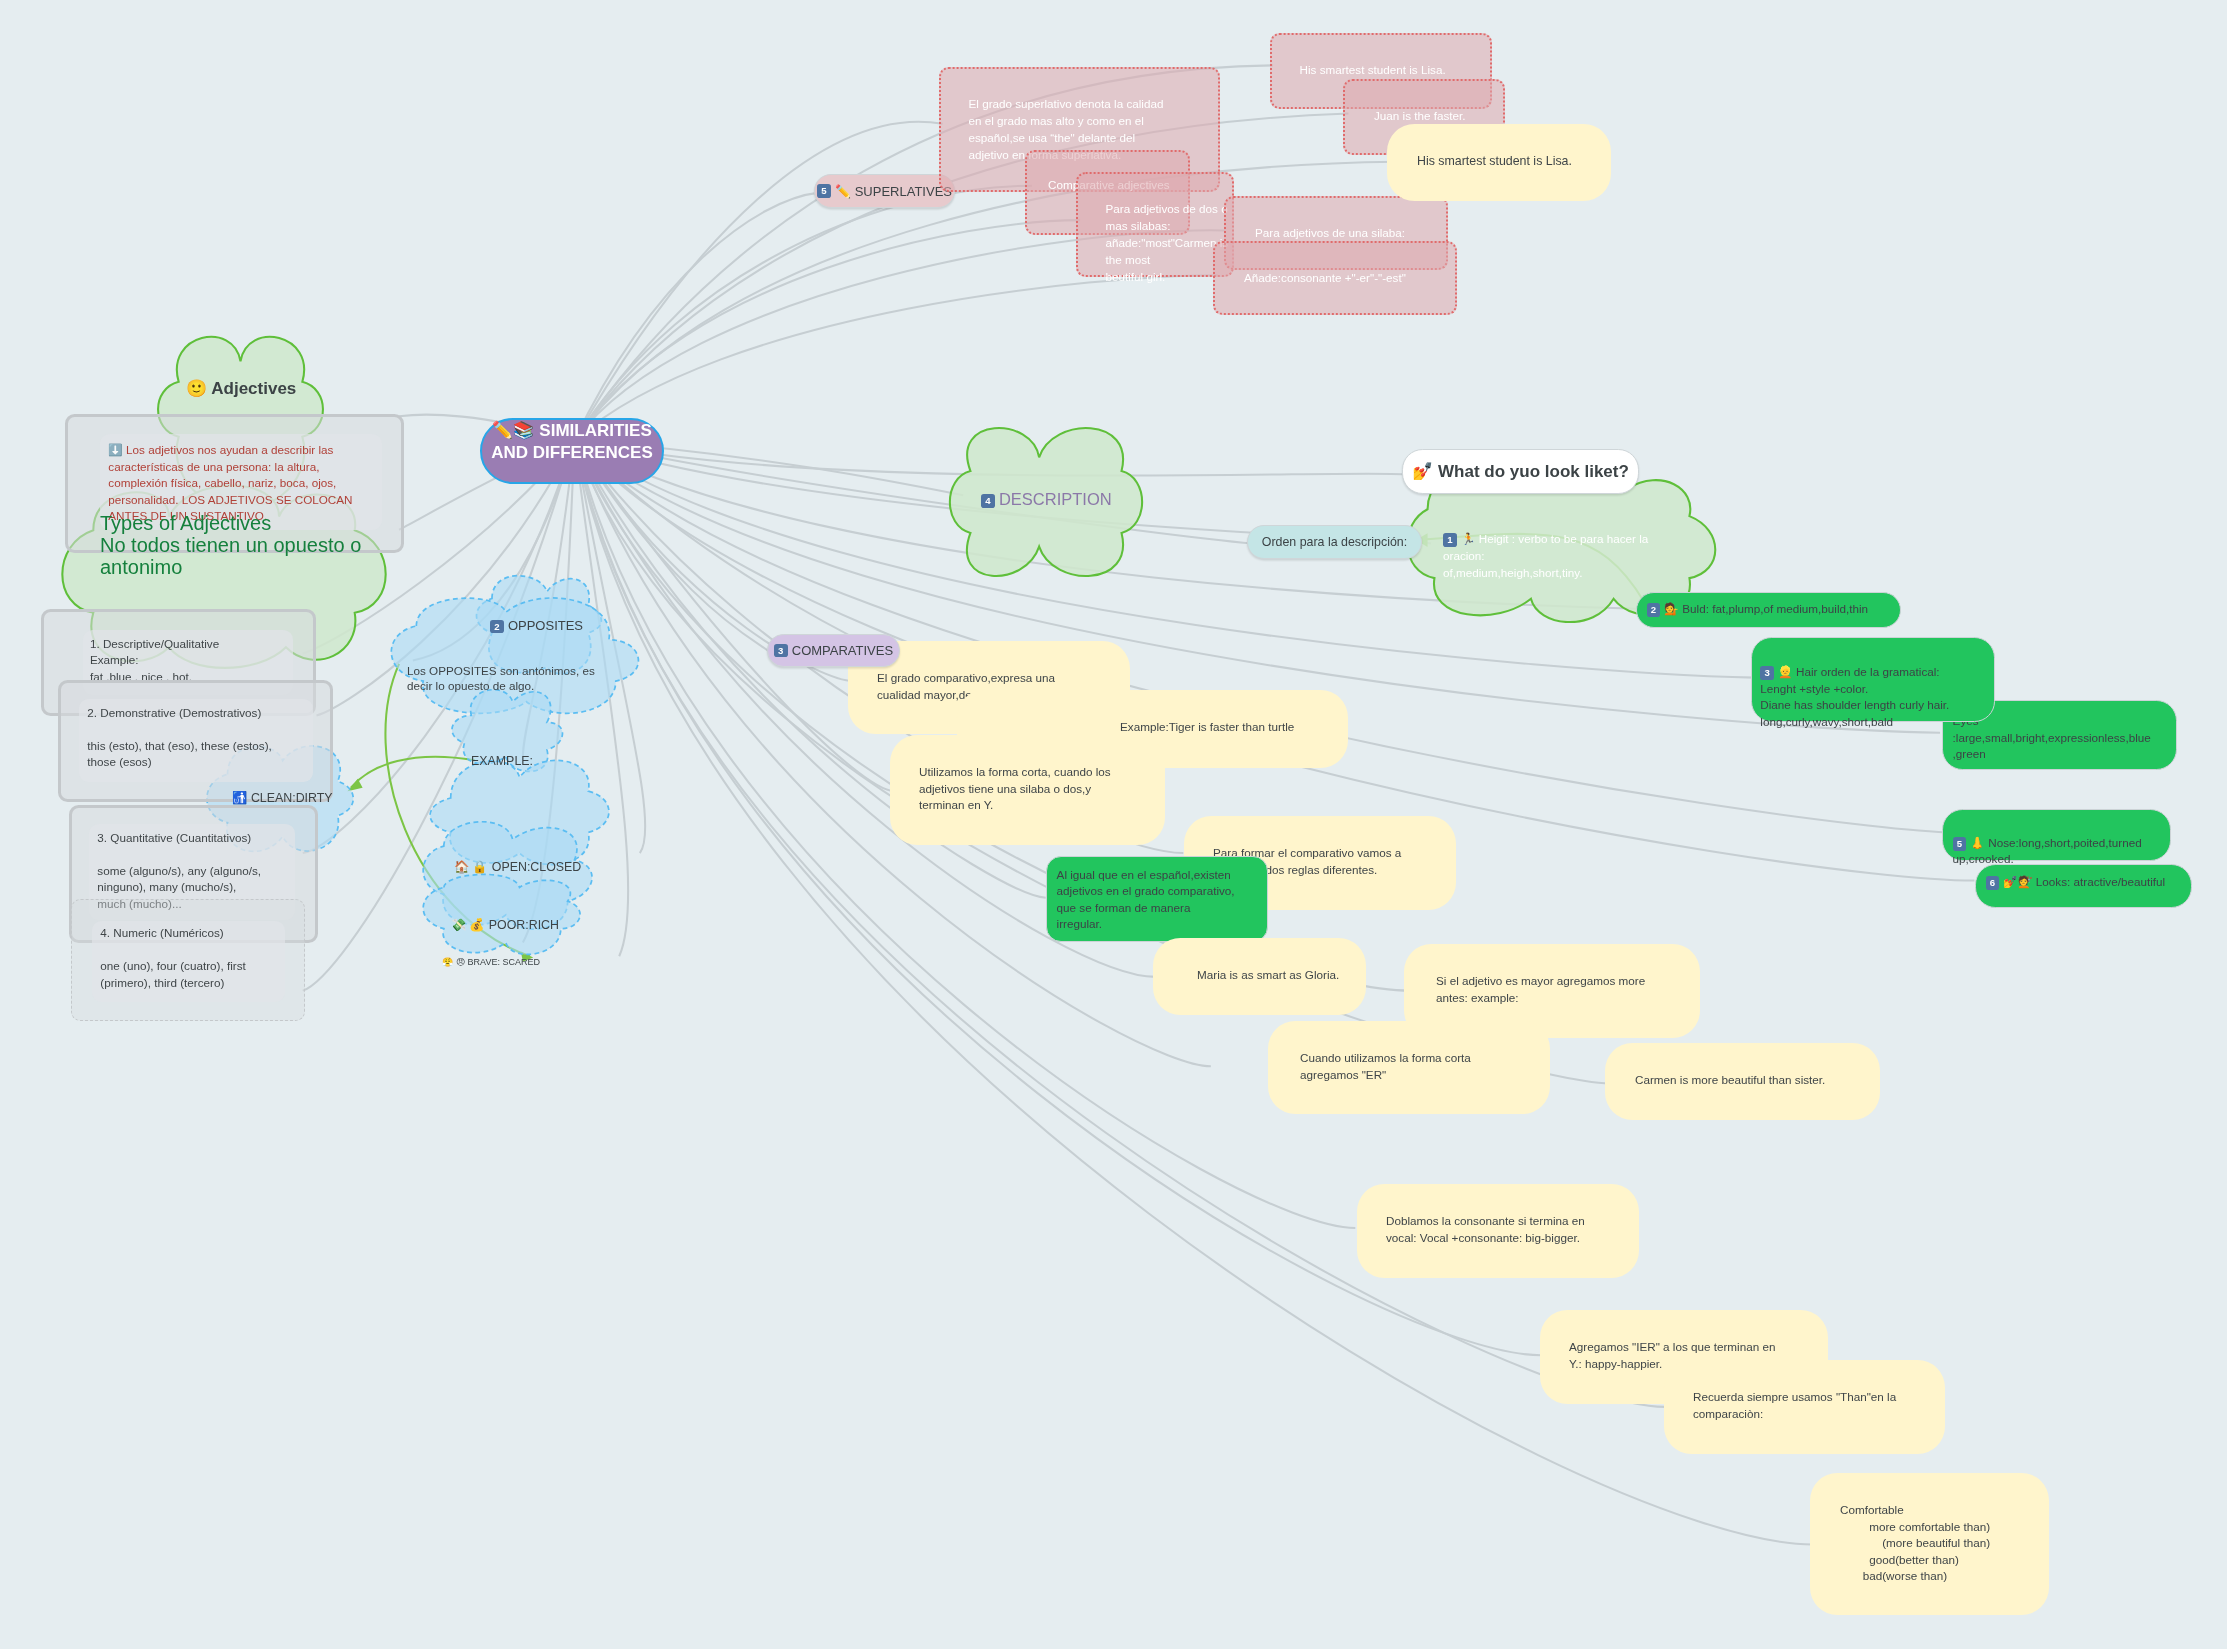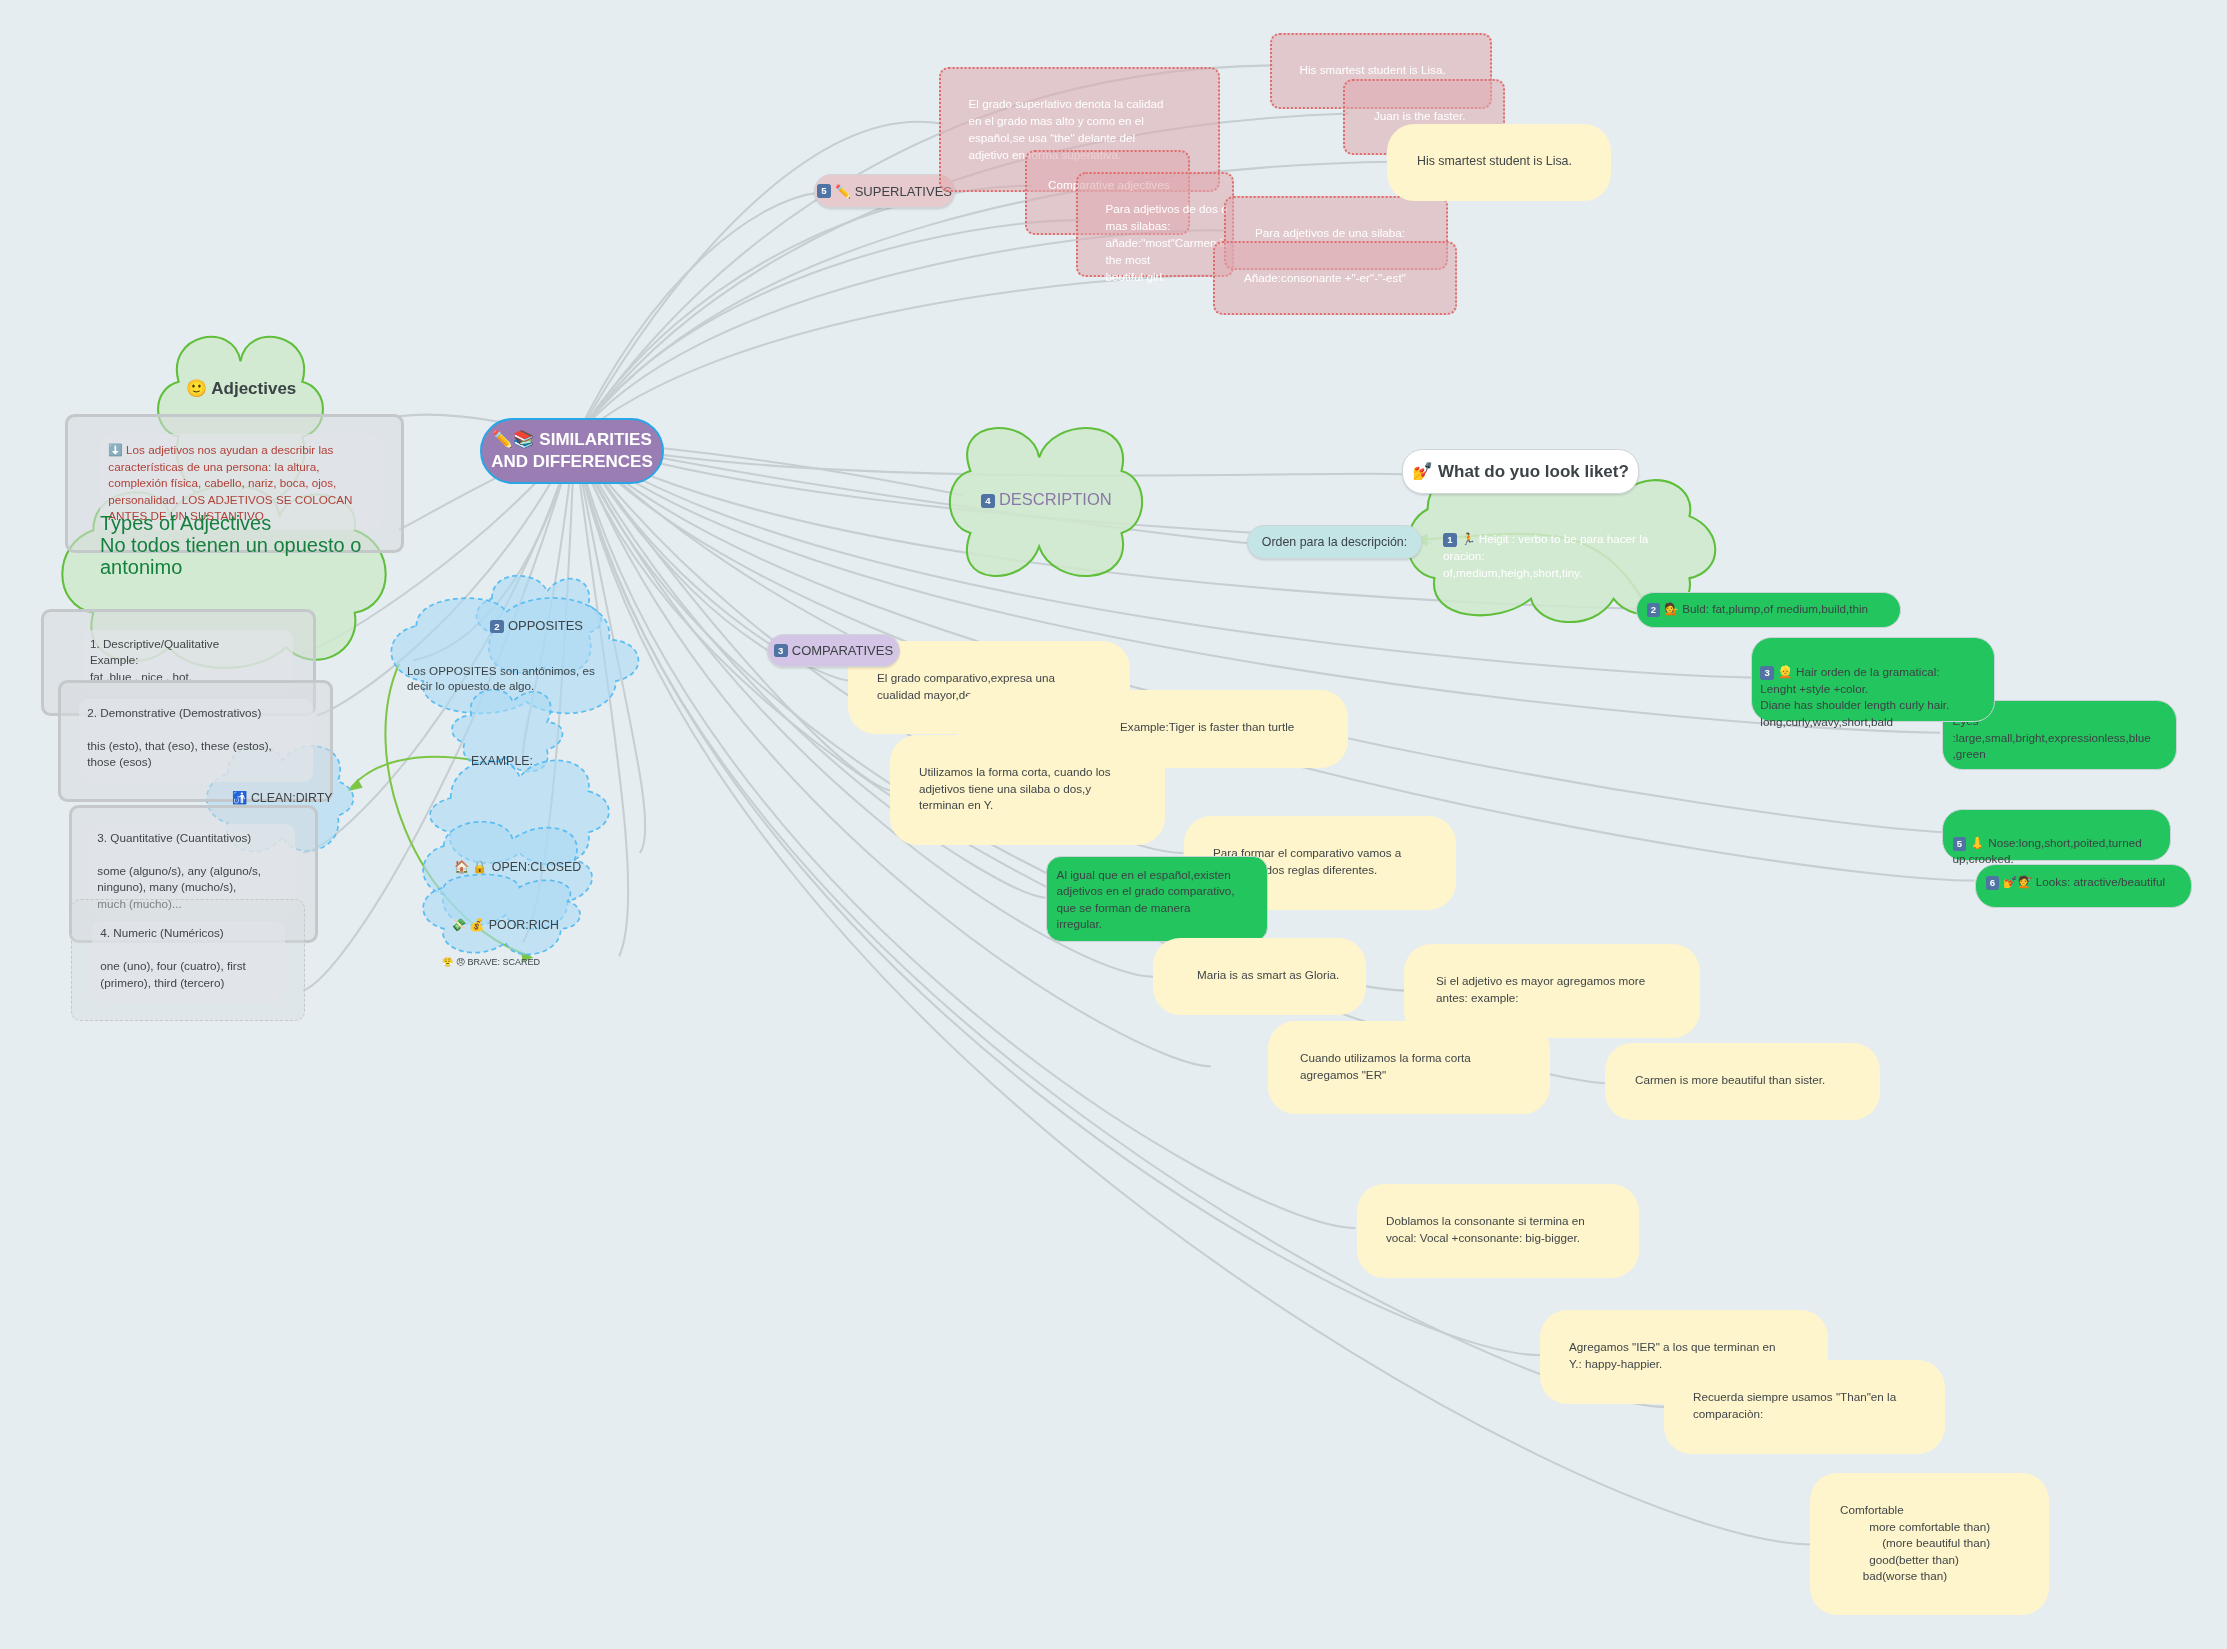--- a/index.html
+++ b/index.html
@@ -1,21 +1,21 @@
 <!DOCTYPE html>
 <html style="font-size:11px"><head>
 <meta charset="utf-8">
 <style>
   html,body{margin:0;padding:0;}
   body{width:2227px;height:1649px;background:#e5edf0;position:relative;overflow:hidden;font-family:"Liberation Sans","DejaVu Sans",sans-serif;color:#3c4346;}
   .abs{position:absolute;box-sizing:border-box;}
   svg.lines{position:absolute;left:0;top:0;}
   .text{white-space:pre-line;}
   
-  .central{background:#9a7db3;border:2.8px solid #27a6e8;border-radius:33px;color:#fff;font-weight:bold;font-size:17px;text-align:center;display:flex;align-items:center;justify-content:center;line-height:22px;}
+  .central{background:#9a7db3;border:2.8px solid #27a6e8;border-radius:33px;color:#fff;font-weight:bold;font-size:17px;text-align:center;display:flex;justify-content:center;line-height:22px;}
   
   .pill{border-radius:20.6px;display:flex;align-items:center;justify-content:center;font-size:13px;box-shadow:0 1.4px 2.1px rgba(0,0,0,.12);}
   .sup-pill{background:#e7cacd;border:1.4px solid #cfd6d9;}
   .comp-pill{background:#d4c4e5;border:1.4px solid #cfd6d9;}
   .badge{display:inline-block;width:13.8px;height:13.8px;border-radius:2.8px;background:#4f74a3;color:#fff;font-size:9.6px;font-weight:bold;text-align:center;line-height:13.8px;margin-right:4.1px;vertical-align:middle;}
   
   .rnote{background:rgba(222,170,175,.55);border:2.8px dotted #e06b6b;border-radius:9.6px;color:#fff;font-size:11.7px;line-height:17px;}
   
   .ynote{background:#fff5cc;border-radius:27.5px;font-size:11.7px;line-height:16.5px;color:#3f4548;}
   

